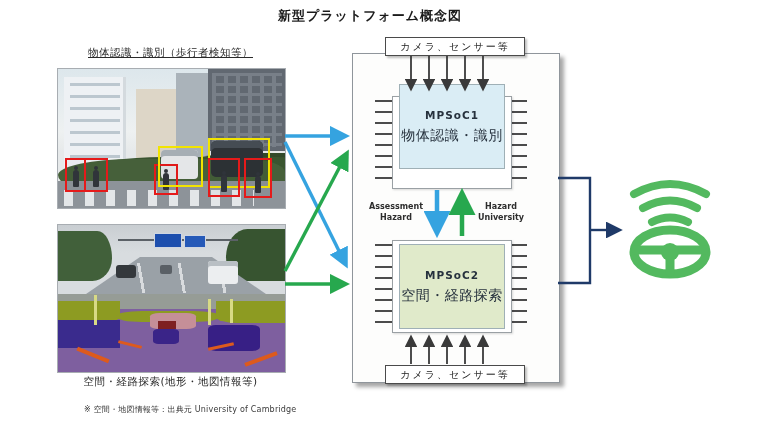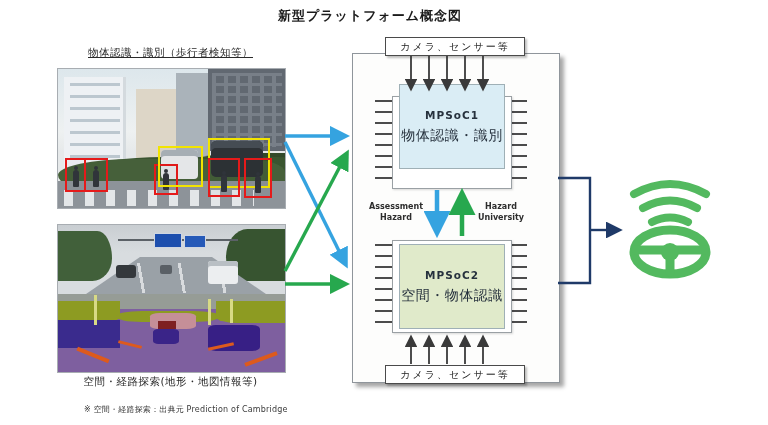--- a/index.html
+++ b/index.html
@@ -57,21 +57,21 @@
 </style>
 </head>
 <body>
 
 <div class="page">
 
   <div class="abs title">新型プラットフォーム概念図</div>
 
   <div class="abs side-label label-top">物体認識・識別（歩行者検知等）</div>
   <div class="abs side-label label-bottom">空間・経路探索(地形・地図情報等)</div>
-  <div class="abs footnote">※ 空間・経路探索：出典元 Prediction of Cambridge</div>
+  <div class="abs footnote">※ 空間・地図情報等：出典元 University of Cambridge</div>
 
   <div class="abs photo photo1">
 
     <div class="abs" style="left:6px;top:8px;width:62px;height:94px;background:#eef1f4;
                 box-shadow:inset -3px 0 0 #d4dade;"></div>
     <div class="abs" style="left:12px;top:14px;width:50px;height:80px;
                 background:repeating-linear-gradient(#bcc7cf 0 3px,transparent 3px 12px);"></div>
     <div class="abs" style="left:78px;top:20px;width:52px;height:76px;background:#ddd6c7;"></div>
     <div class="abs" style="left:118px;top:4px;width:34px;height:88px;background:#aab3ba;"></div>
     <div class="abs" style="left:150px;top:0;width:77px;height:82px;background:#656c75;
@@ -164,21 +164,21 @@
   <div class="abs chip-inner chip1-inner" style="top:84px;text-align:center;">
     <div class="chip-title">MPSoC1</div>
     <div class="chip-sub">物体認識・識別</div>
   </div>
 
   <div class="abs pins" style="left:375px;top:244px;"></div>
   <div class="abs pins" style="left:510px;top:244px;"></div>
   <div class="abs chip-body" style="top:240px;"></div>
   <div class="abs chip-inner chip2-inner" style="top:244px;">
     <div class="chip-title">MPSoC2</div>
-    <div class="chip-sub">空間・物体認識</div>
+    <div class="chip-sub">空間・経路探索</div>
   </div>
 
   <div class="abs flow-label assess">
     <div>Assessment</div>
     <div>Hazard</div>
   </div>
   <div class="abs flow-label hazard">
     <div>Hazard</div>
     <div>University</div>
   </div>

